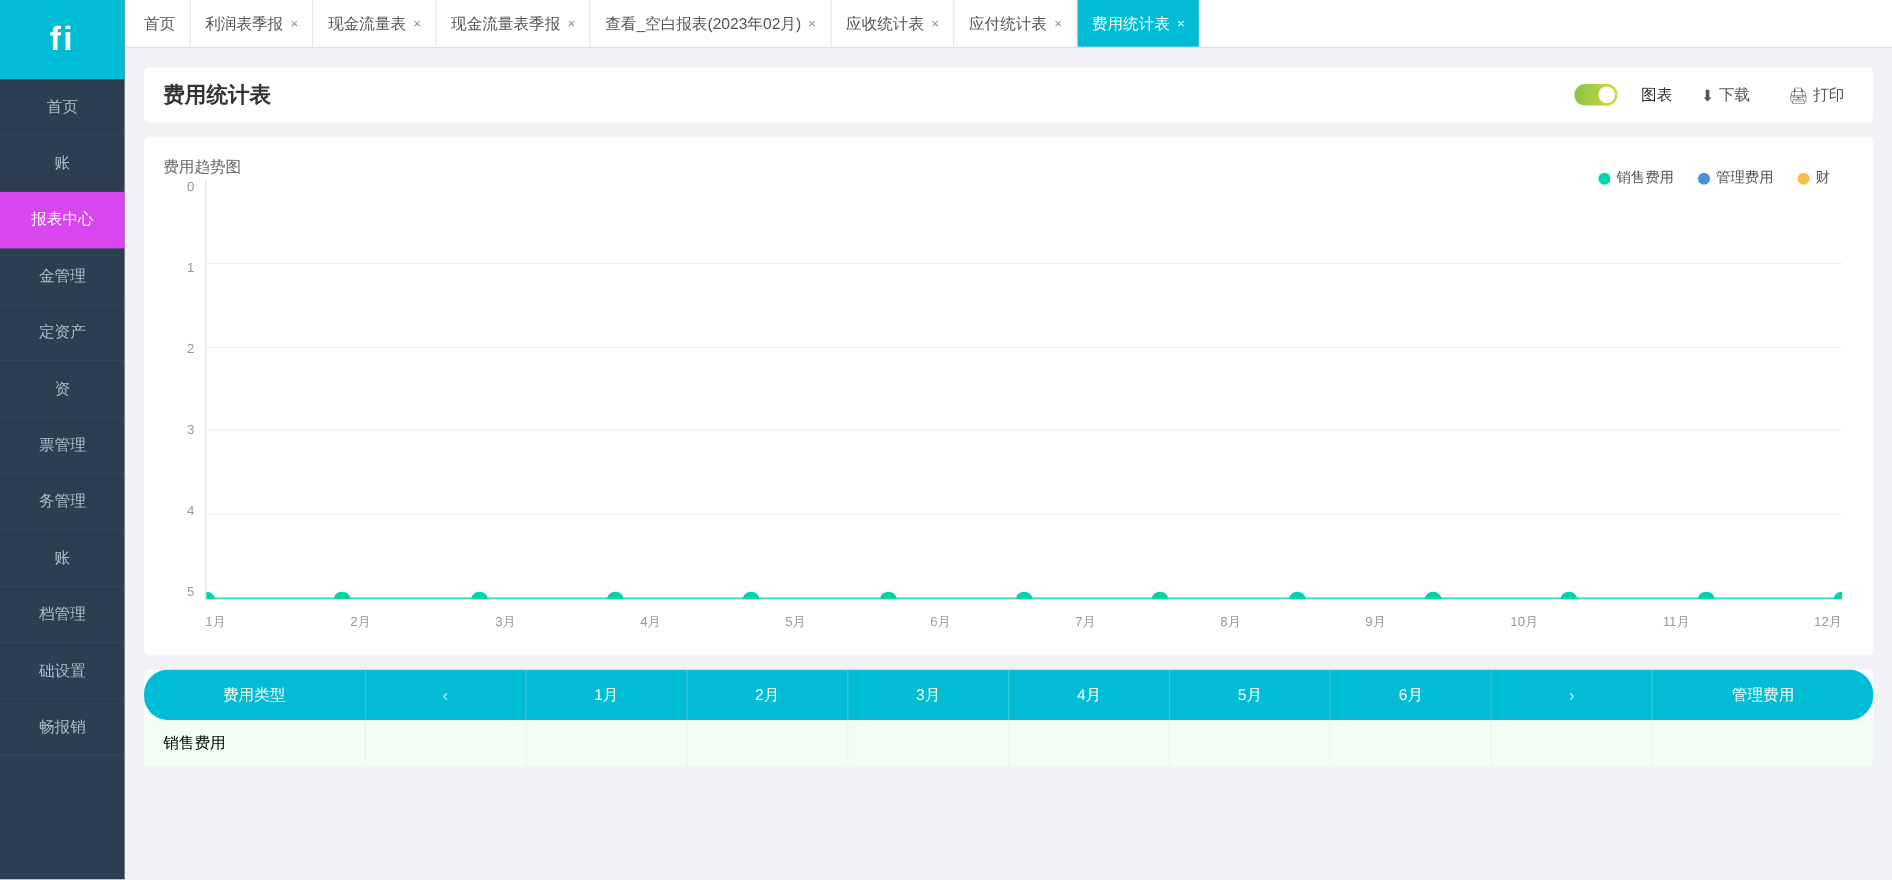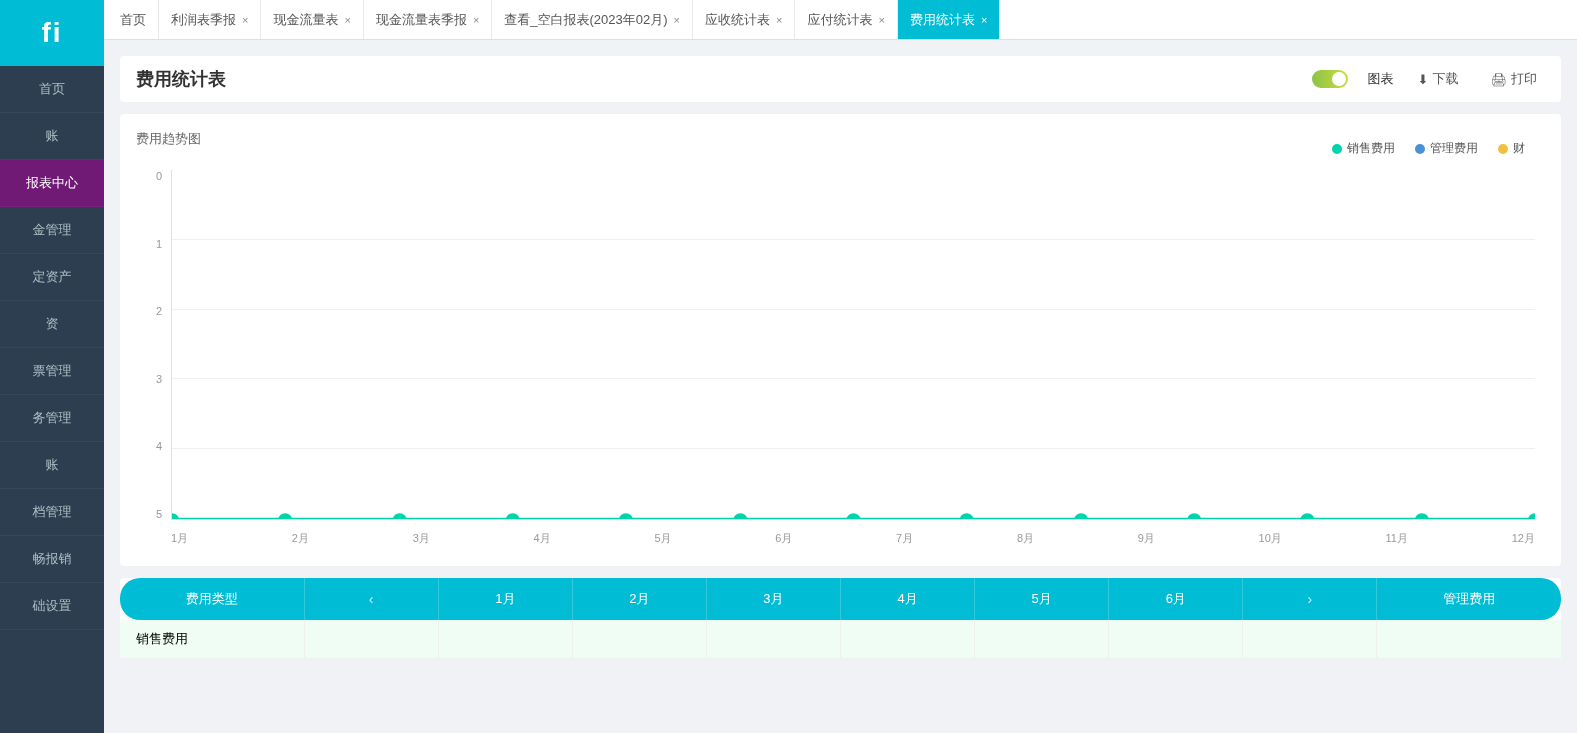--- a/index.html
+++ b/index.html
@@ -28,21 +28,21 @@
       letter-spacing: 2px;
     }
     .sidebar-item {
       padding: 14px 8px;
       text-align: center;
       font-size: 13px;
       color: #b0bec5;
       cursor: pointer;
       border-bottom: 1px solid rgba(255,255,255,0.05);
     }
-    .sidebar-item.active { background: #701a75; color: white; }
+    .sidebar-item.active { background: #d946ef; color: white; }
 
     
     .main {
       flex: 1;
       display: flex;
       flex-direction: column;
       overflow: hidden;
       background: #f0f2f5;
     }
 
@@ -146,21 +146,21 @@
 
     
     .chart-section {
       background: white;
       border-radius: 4px;
       padding: 16px;
     }
     .chart-title {
       font-size: 13px;
       color: #666;
-      margin-bottom: 22px;
+      margin-bottom: 2px;
     }
     .chart-legend {
       position: absolute;
       top: 10px;
       right: 20px;
       display: flex;
       gap: 20px;
       font-size: 12px;
       color: #555;
     }
@@ -292,22 +292,22 @@
   <div class="sidebar-item">首页</div>
   <div class="sidebar-item">账</div>
   <div class="sidebar-item active">报表中心</div>
   <div class="sidebar-item">金管理</div>
   <div class="sidebar-item">定资产</div>
   <div class="sidebar-item">资</div>
   <div class="sidebar-item">票管理</div>
   <div class="sidebar-item">务管理</div>
   <div class="sidebar-item">账</div>
   <div class="sidebar-item">档管理</div>
+  <div class="sidebar-item">础设置</div>
   <div class="sidebar-item">畅报销</div>
-  <div class="sidebar-item">础设置</div>
 </div>
 
 <div class="main">
 
   <div class="tab-bar">
     <div class="tab">首页</div>
     <div class="tab">
       <span>利润表季报</span>
       <span class="close-btn">×</span>
     </div>

